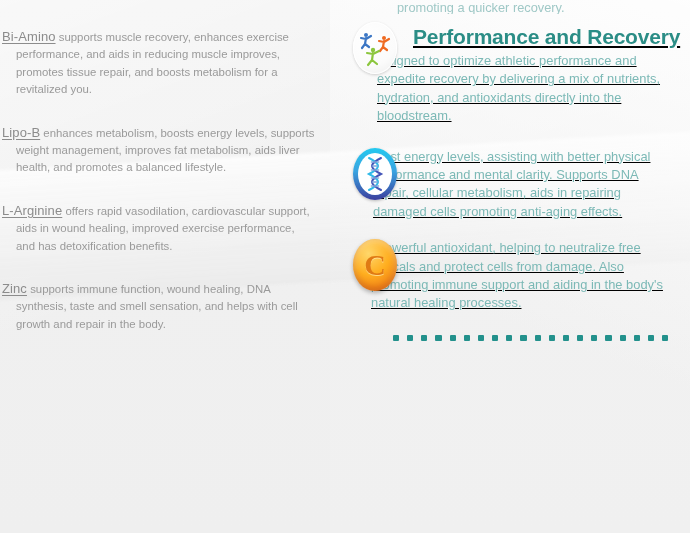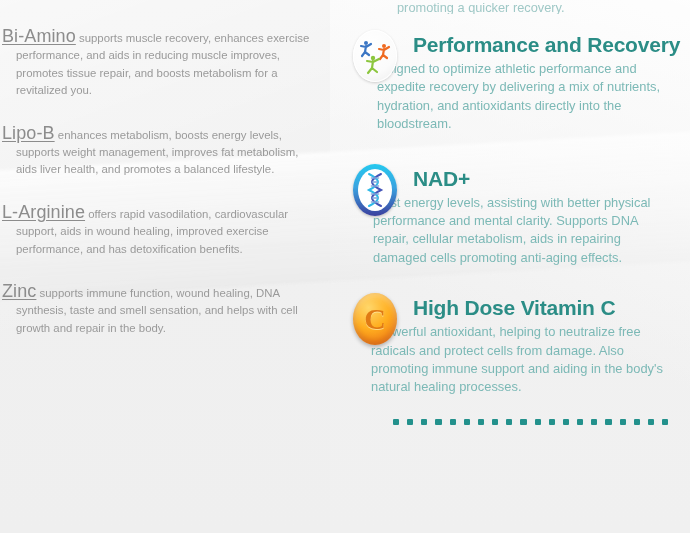--- a/index.html
+++ b/index.html
@@ -45,21 +45,21 @@
   .ing p{
     margin:0;
     font-size:11.4px;
     line-height:17.4px;
     color:#9a9a9a;
     text-indent:0;
     padding-left:14px;
   }
   .ing p .term{
     margin-left:-14px;
-    font-size:18px;
+    font-size:13px;
     color:#8c8c8c;
     text-decoration:underline;
     text-underline-offset:2px;
     letter-spacing:.1px;
     text-align:center;
   }
 
   
   .right{
     width:345px;box-sizing:border-box;
@@ -68,21 +68,21 @@
   }
   .cutoff{
     margin:0;
     font-size:12.8px;
     line-height:16px;
     color:#9fc8c6;
     padding-left:46px;
     height:14px;
     overflow:hidden;
   }
-  .blk{position:relative;margin-top:16px;}
+  .blk{position:relative;margin-top:8px;text-decoration:underline;}
   .blk .icon{
     position:absolute;left:2px;top:0;
     width:46px;height:54px;
   }
   .blk h2{
     margin:0 0 0 62px;
     font-size:21px;
     font-weight:bold;
     color:#2b8d86;
     letter-spacing:-.2px;
@@ -214,33 +214,31 @@
                   <path d="M8.5 14 H15.5"></path>
                     <path d="M8.5 22 H15.5"></path>
                   <path d="M9.5 26 H14.5"></path>
                     <path d="M8.5 30 H15.5"></path>
                 </g>
               </g>
             </svg>
           </div>
         </div>
       </div>
-      <h2>NAD+</h2>
       <p class="body">-  boost energy levels, assisting with better physical performance and mental clarity. Supports DNA repair, cellular metabolism, aids in repairing damaged cells promoting anti-aging effects.</p>
     </div>
 
     <div class="spacer-b"></div>
 
     <div class="blk vitc">
       <div class="icon">
         <div class="coin">
             <span>C</span>
           </div>
       </div>
-      <h2>High Dose Vitamin C</h2>
       <p class="body">- A powerful antioxidant, helping to neutralize free radicals and protect cells from damage. Also promoting immune support and aiding in the body's natural healing processes.</p>
     </div>
 
     <div class="dashes" id="dashes">
         <i></i>
         <i></i>
         <i></i>
         <i></i>
         <i></i>
         <i></i>

